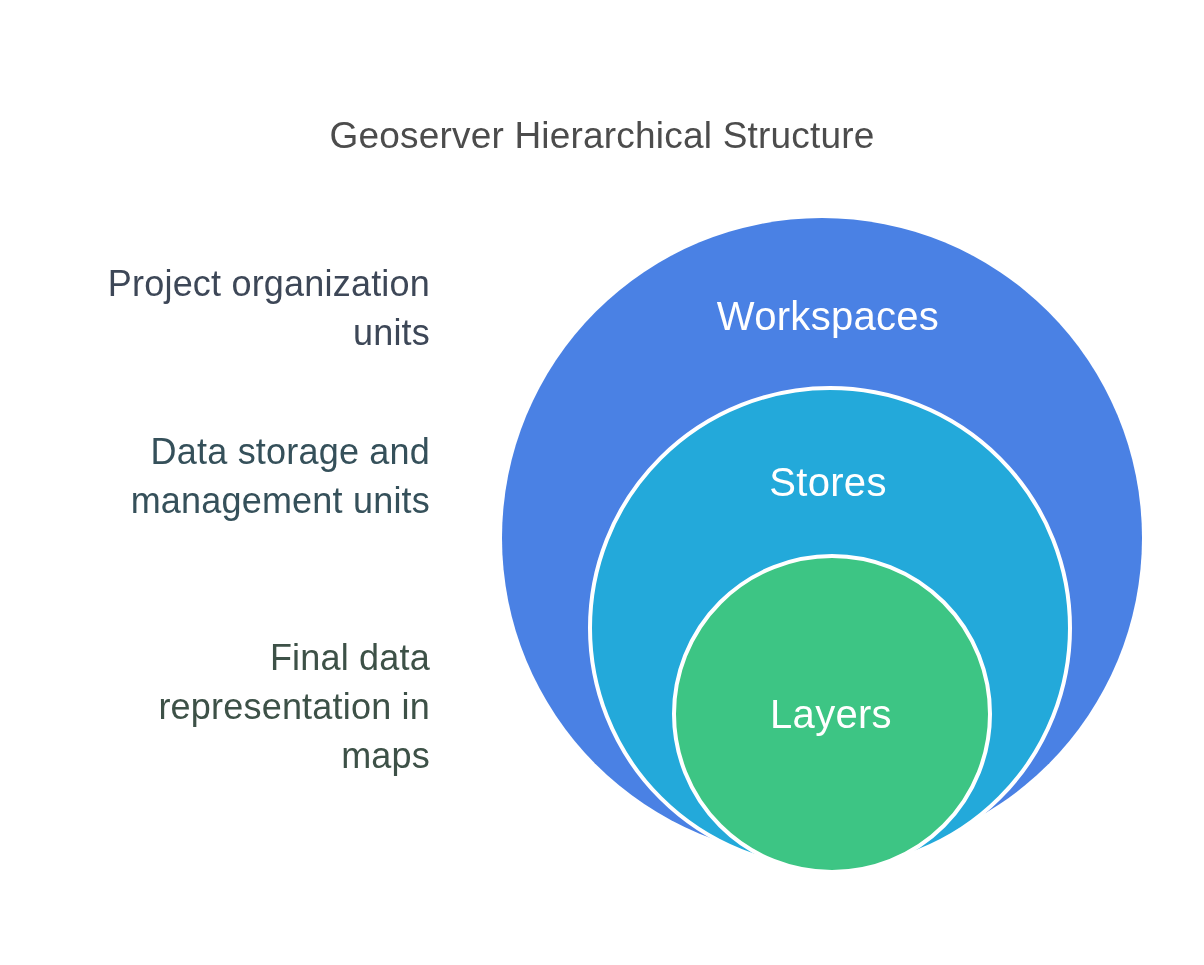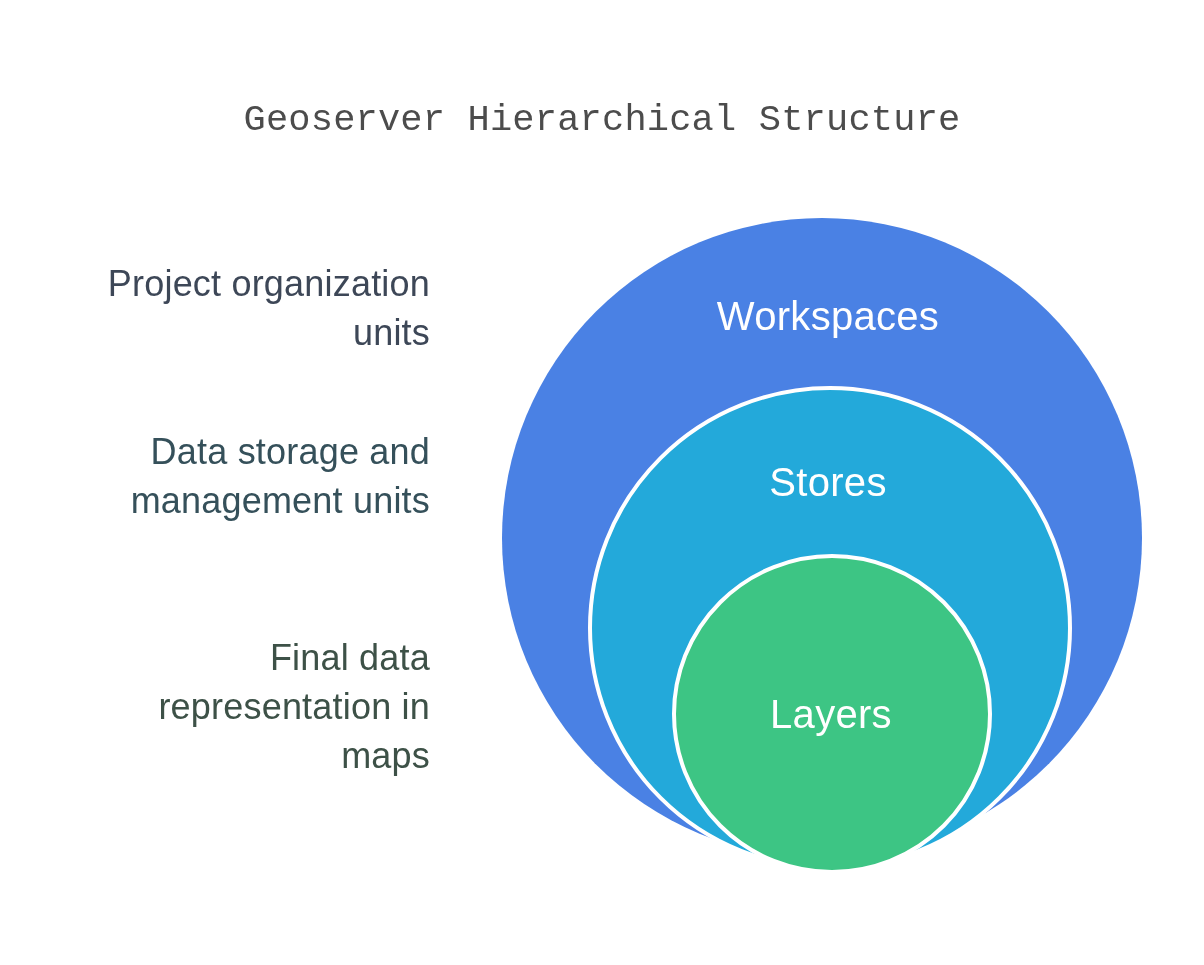--- a/index.html
+++ b/index.html
@@ -13,27 +13,26 @@
     width: 1204px;
     height: 965px;
     background: #ffffff;
     overflow: hidden;
   }
   .title {
     position: absolute;
     top: 98px;
     left: 0;
     right: 0;
-    margin: 0;
+    margin: 16px;
     text-align: center;
     font-size: 37px;
     font-weight: 400;
     line-height: 44px;
     letter-spacing: 0.2px;
-    font-family: Liberation Mono, monospace;
   }
   .circles {
     position: absolute;
     inset: 0;
     width: 1204px;
     height: 965px;
   }
   .circle { stroke: none; }
   .circle.ringed { stroke: #ffffff; stroke-width: 4px; }
   .circle-label {

